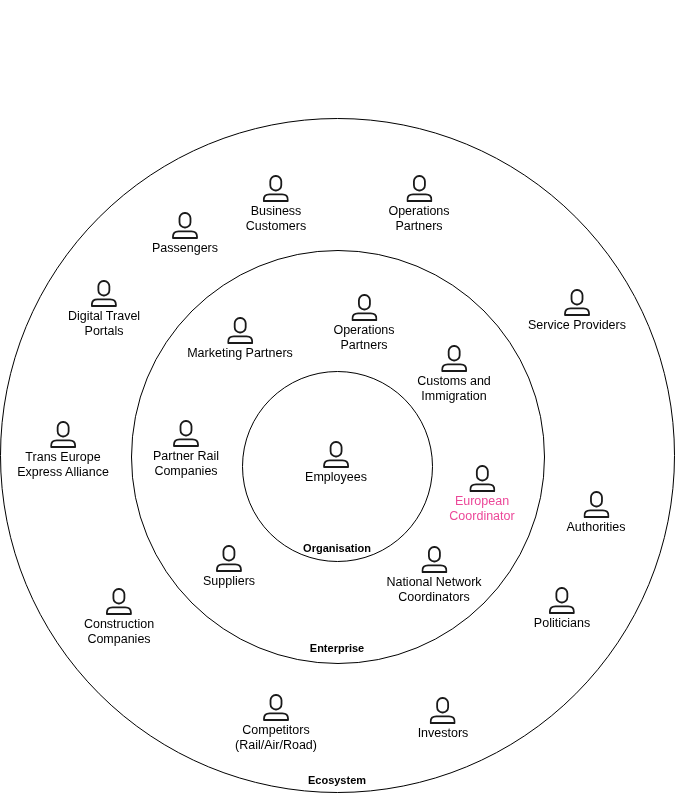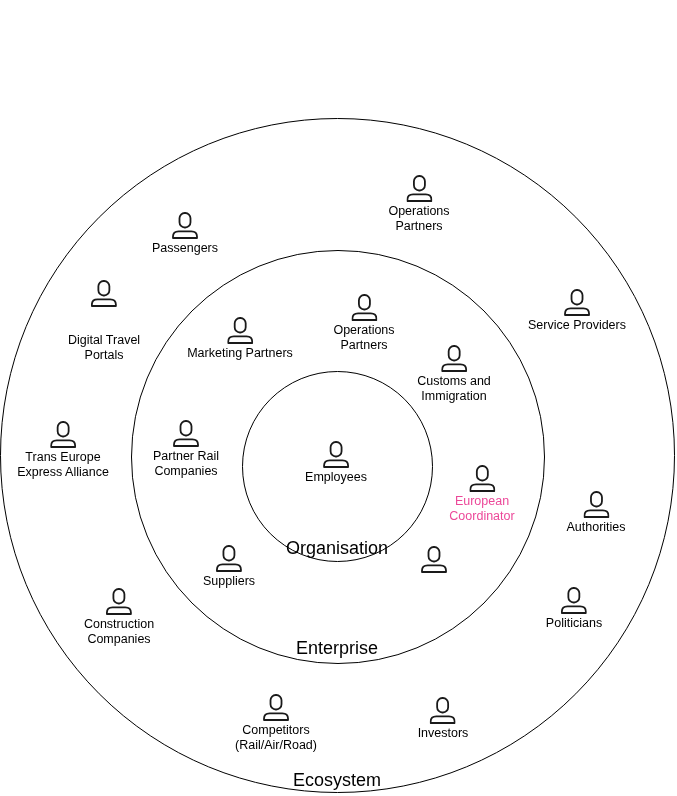--- a/index.html
+++ b/index.html
@@ -18,22 +18,22 @@
   .ring {
     position: absolute;
     border: 1px solid #000000;
     border-radius: 50%;
     box-sizing: border-box;
     background: transparent;
   }
   .ring-label {
     position: absolute;
     transform: translate(-50%, -50%);
-    font-size: 18px;
-    font-weight: normal;
+    font-size: 11px;
+    font-weight: bold;
     color: #000000;
     white-space: nowrap;
   }
   .actor {
     position: absolute;
     transform: translateX(-50%);
     display: flex;
     flex-direction: column;
     align-items: center;
     text-align: center;
@@ -124,41 +124,55 @@
       </svg>
       <div class="actor-label" style="color: rgb(0, 0, 0);">
         <div>Suppliers</div>
       </div>
     </div>
     <div class="actor" style="left: 434px; top: 546px;">
       <svg width="26" height="27" viewBox="0 0 26 27">
         <rect x="7.5" y="1" width="11" height="14.5" rx="5.2" fill="none" stroke="#1a1a1a" stroke-width="1.8"></rect>
         <path d="M1 26 L1 24.6 C1 21.2 3.3 19.3 6.7 19.3 L19.3 19.3 C22.7 19.3 25 21.2 25 24.6 L25 26 Z" fill="none" stroke="#1a1a1a" stroke-width="1.8" stroke-linejoin="round"></path>
       </svg>
+      <div class="actor-label" style="color: rgb(0, 0, 0);">
+        <div>National Network</div>
+        <div>Coordinators</div>
+      </div>
+    </div>
+    <div class="actor" style="left: 276px; top: 175px;">
+      <svg width="26" height="27" viewBox="0 0 26 27">
+        <rect x="7.5" y="1" width="11" height="14.5" rx="5.2" fill="none" stroke="#1a1a1a" stroke-width="1.8"></rect>
+        <path d="M1 26 L1 24.6 C1 21.2 3.3 19.3 6.7 19.3 L19.3 19.3 C22.7 19.3 25 21.2 25 24.6 L25 26 Z" fill="none" stroke="#1a1a1a" stroke-width="1.8" stroke-linejoin="round"></path>
+      </svg>
+      <div class="actor-label" style="color: rgb(0, 0, 0);">
+        <div>Business</div>
+        <div>Customers</div>
+      </div>
     </div>
     <div class="actor" style="left: 419px; top: 175px;">
       <svg width="26" height="27" viewBox="0 0 26 27">
         <rect x="7.5" y="1" width="11" height="14.5" rx="5.2" fill="none" stroke="#1a1a1a" stroke-width="1.8"></rect>
         <path d="M1 26 L1 24.6 C1 21.2 3.3 19.3 6.7 19.3 L19.3 19.3 C22.7 19.3 25 21.2 25 24.6 L25 26 Z" fill="none" stroke="#1a1a1a" stroke-width="1.8" stroke-linejoin="round"></path>
       </svg>
       <div class="actor-label" style="color: rgb(0, 0, 0);">
         <div>Operations</div>
         <div>Partners</div>
       </div>
     </div>
     <div class="actor" style="left: 185px; top: 212px;">
       <svg width="26" height="27" viewBox="0 0 26 27">
         <rect x="7.5" y="1" width="11" height="14.5" rx="5.2" fill="none" stroke="#1a1a1a" stroke-width="1.8"></rect>
         <path d="M1 26 L1 24.6 C1 21.2 3.3 19.3 6.7 19.3 L19.3 19.3 C22.7 19.3 25 21.2 25 24.6 L25 26 Z" fill="none" stroke="#1a1a1a" stroke-width="1.8" stroke-linejoin="round"></path>
       </svg>
       <div class="actor-label" style="color: rgb(0, 0, 0);">
         <div>Passengers</div>
       </div>
     </div>
-    <div class="actor" style="left: 104px; top: 280px; gap: 24px;">
+    <div class="actor" style="left: 104px; top: 280px;">
       <svg width="26" height="27" viewBox="0 0 26 27">
         <rect x="7.5" y="1" width="11" height="14.5" rx="5.2" fill="none" stroke="#1a1a1a" stroke-width="1.8"></rect>
         <path d="M1 26 L1 24.6 C1 21.2 3.3 19.3 6.7 19.3 L19.3 19.3 C22.7 19.3 25 21.2 25 24.6 L25 26 Z" fill="none" stroke="#1a1a1a" stroke-width="1.8" stroke-linejoin="round"></path>
       </svg>
       <div class="actor-label" style="color: rgb(0, 0, 0);">
         <div>Digital Travel</div>
         <div>Portals</div>
       </div>
     </div>
     <div class="actor" style="left: 577px; top: 289px;">
@@ -192,21 +206,21 @@
     <div class="actor" style="left: 119px; top: 588px;">
       <svg width="26" height="27" viewBox="0 0 26 27">
         <rect x="7.5" y="1" width="11" height="14.5" rx="5.2" fill="none" stroke="#1a1a1a" stroke-width="1.8"></rect>
         <path d="M1 26 L1 24.6 C1 21.2 3.3 19.3 6.7 19.3 L19.3 19.3 C22.7 19.3 25 21.2 25 24.6 L25 26 Z" fill="none" stroke="#1a1a1a" stroke-width="1.8" stroke-linejoin="round"></path>
       </svg>
       <div class="actor-label" style="color: rgb(0, 0, 0);">
         <div>Construction</div>
         <div>Companies</div>
       </div>
     </div>
-    <div class="actor" style="left: 562px; top: 587px; margin-left: 12px;">
+    <div class="actor" style="left: 562px; top: 587px;">
       <svg width="26" height="27" viewBox="0 0 26 27">
         <rect x="7.5" y="1" width="11" height="14.5" rx="5.2" fill="none" stroke="#1a1a1a" stroke-width="1.8"></rect>
         <path d="M1 26 L1 24.6 C1 21.2 3.3 19.3 6.7 19.3 L19.3 19.3 C22.7 19.3 25 21.2 25 24.6 L25 26 Z" fill="none" stroke="#1a1a1a" stroke-width="1.8" stroke-linejoin="round"></path>
       </svg>
       <div class="actor-label" style="color: rgb(0, 0, 0);">
         <div>Politicians</div>
       </div>
     </div>
     <div class="actor" style="left: 276px; top: 694px;">
       <svg width="26" height="27" viewBox="0 0 26 27">

